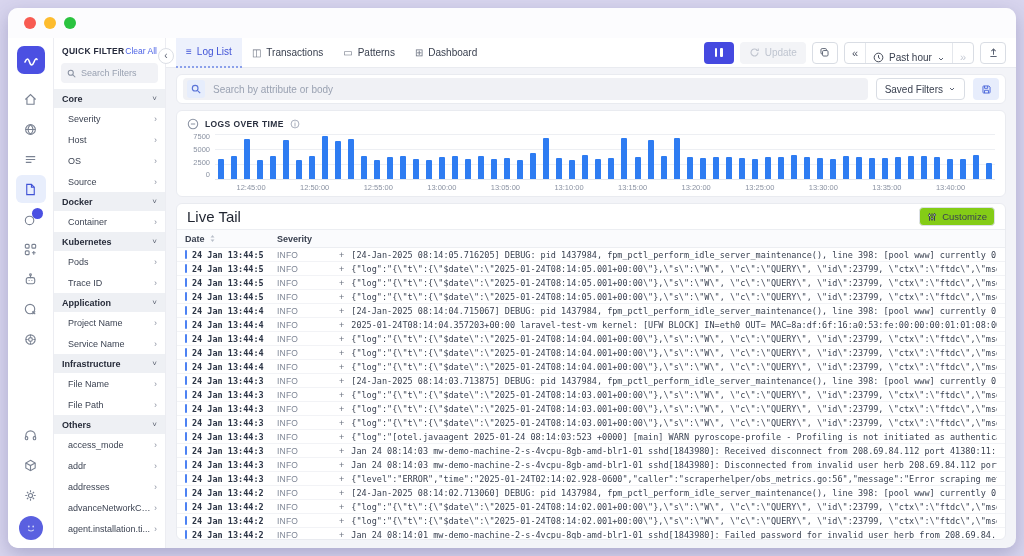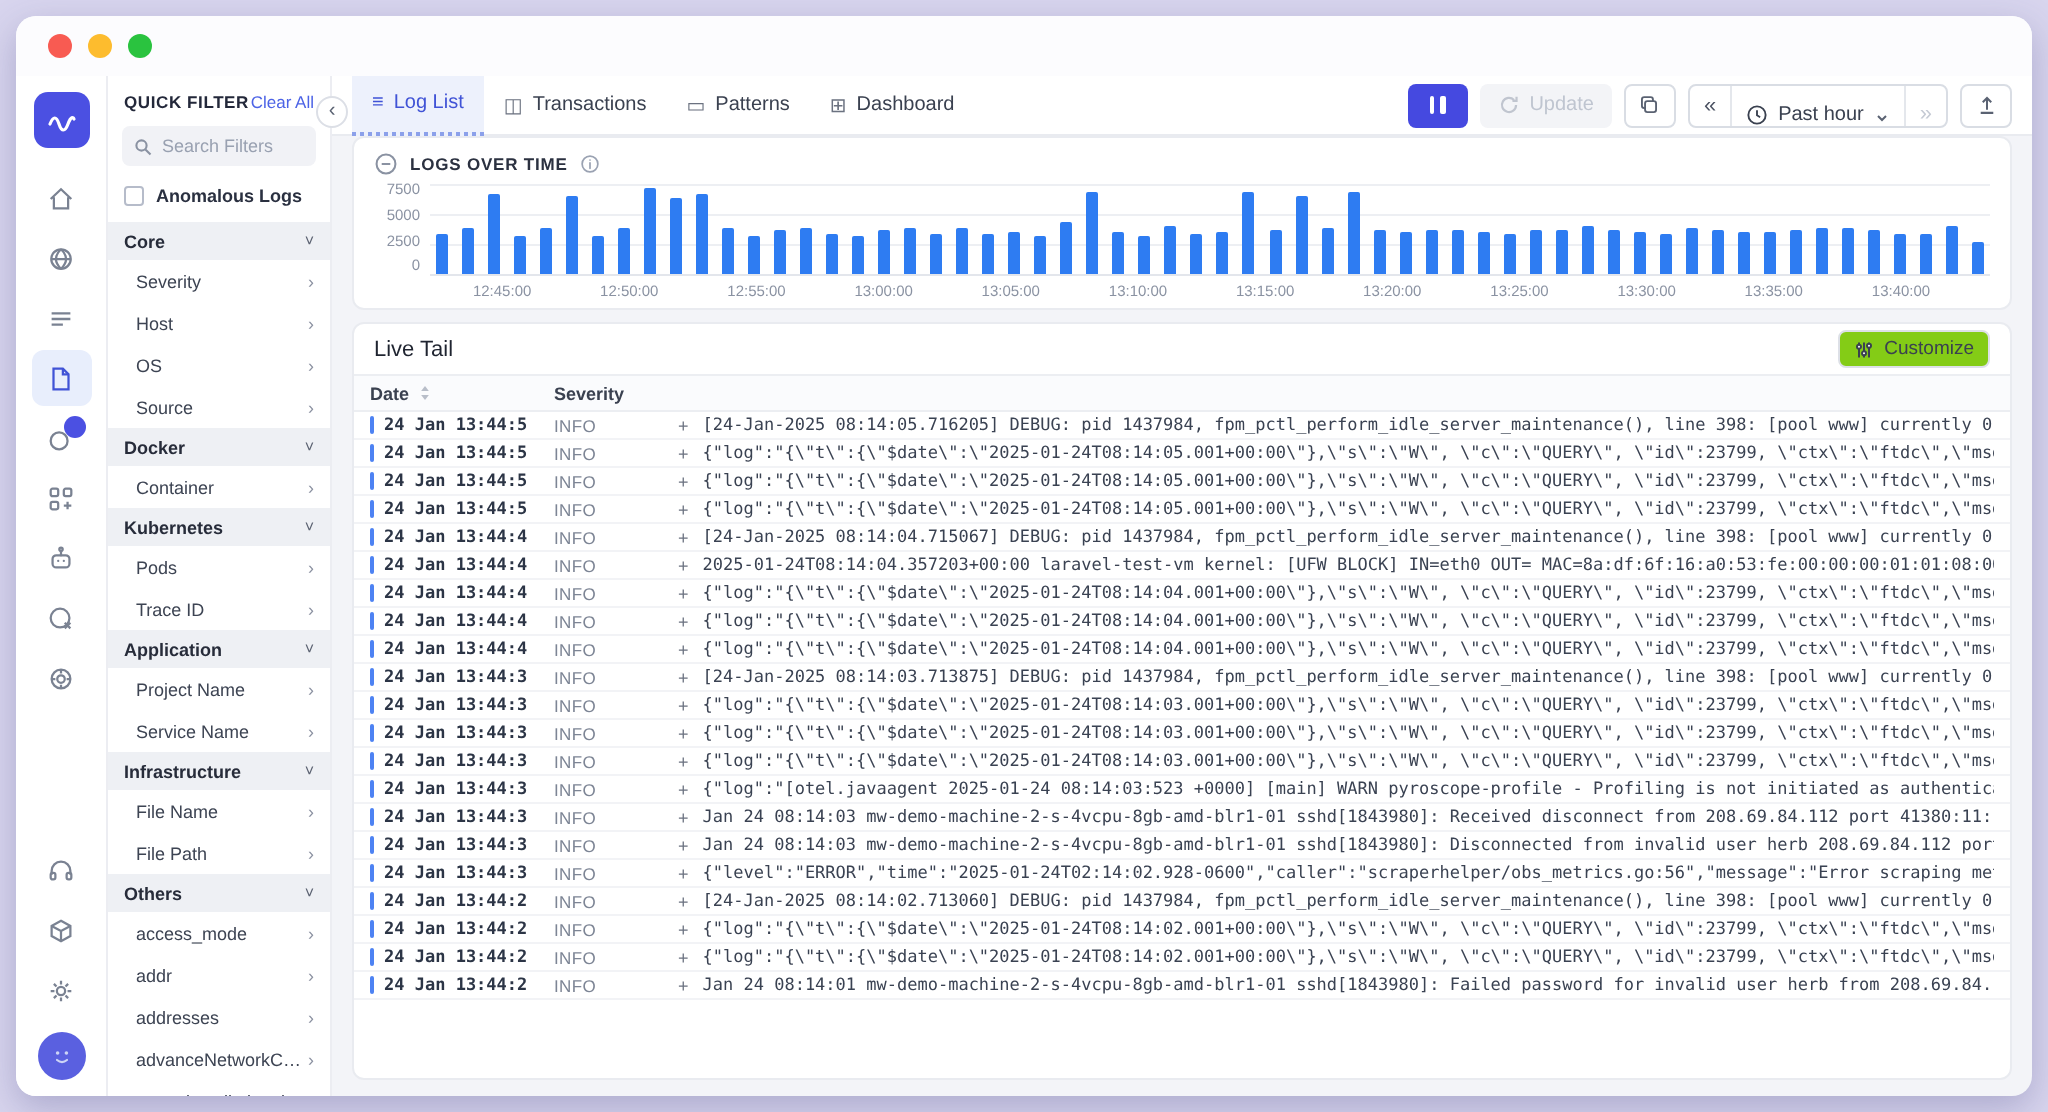--- a/index.html
+++ b/index.html
@@ -76,21 +76,21 @@
   .plot { flex:1; height:46px; position:relative;
           background:linear-gradient(to bottom,#edeff3 1px,transparent 1px); background-size:100% 15px; border-bottom:1px solid #e3e6ec; }
   .bars { position:absolute; inset:0; display:flex; align-items:flex-end; justify-content:space-between; padding:0 3px; }
   .bar { width:6px; border-radius:1px 1px 0 0; background:#2e7cf2; }
   .xaxis { height:13px; position:relative; margin-left:45px; }
   .xaxis span { position:absolute; top:3px; transform:translateX(-50%); font-size:7.5px; color:#8a92a2; white-space:nowrap; }
 
   
   .tailcard { margin:0 10px 8px 10px; background:#fff; border:1px solid #e9ebf0; border-radius:6px; flex:1; min-height:0; display:flex; flex-direction:column; overflow:hidden; }
   .tail-head { height:25px; display:flex; justify-content:space-between; align-items:center; padding:0 10px; flex:none; }
-  .tail-title { font-size:11px; color:#1f2430; }
+  .tail-title { font-size:15px; color:#1f2430; }
   .btn-customize { height:19px; border:1px solid #dde0e7; border-radius:4px; background:#84cc16; font-size:9.5px; color:#3a4150; display:flex; align-items:center; gap:5px; padding:0 7px; }
   .thead { height:19px; background:#fafbfd; border-top:1px solid #eceef2; border-bottom:1px solid #eceef2;
            display:grid; grid-template-columns:92px 62px 1fr; align-items:center; padding:0 8px; flex:none; }
   .th { font-size:9px; font-weight:bold; color:#3a4150; display:flex; align-items:center; gap:4px; }
   .rows { flex:1; overflow:hidden; }
   .lrow { height:14px; border-bottom:1px solid #f2f3f6; display:grid; grid-template-columns:92px 62px 1fr; align-items:center; padding:0 8px; }
   .c-date { display:flex; align-items:center; gap:5px; font-family:"DejaVu Sans Mono", monospace; font-size:8.5px; color:#2c3546; white-space:nowrap;font-weight:bold; }
   .sevbar { width:2px; height:9px; background:#4d82f3; border-radius:1px; flex:none; }
   .c-sev { font-size:8.5px; color:#7d8595; letter-spacing:.2px; }
   .c-msg { display:flex; align-items:center; gap:7px; min-width:0; }
@@ -213,24 +213,20 @@
         <div class="fp-head">
           <span class="fp-title">QUICK FILTER</span>
           <span class="fp-clear">Clear All</span>
         </div>
         <div class="fp-search">
           <svg width="9" height="9" viewBox="0 0 12 12" fill="none" stroke="#8a92a2" stroke-width="1.4">
               <circle cx="5" cy="5" r="3.4"></circle>
               <path d="M7.6 7.6 11 11"></path>
             </svg>
           <span>Search Filters</span>
-        </div>
-        <div class="fp-anom">
-          <span class="fp-check"></span>
-          <span class="fp-anom-label">Anomalous Logs</span>
         </div>
         <div id="filter-sections">
             <div class="fp-sec-h">
               <span class="lbl">Core</span>
               <span class="chev">˅</span>
             </div>
             <div class="fp-item">
               <span class="lbl">Severity</span>
               <span class="chev">›</span>
             </div>
@@ -371,20 +367,45 @@
               <span class="tg-seg tg-arrow disabled">»</span>
             </div>
             <div class="btn-icon">
               <svg width="11" height="11" viewBox="0 0 14 14" fill="none" stroke="#5a6272" stroke-width="1.3">
                   <path d="M7 10V3M4.3 5.2 7 2.5l2.7 2.7M3 12h8"></path>
                 </svg>
             </div>
           </div>
         </div>
 
+        <div class="searchrow">
+          <div class="searchcard">
+            <div class="searchinput">
+              <span class="mag">
+                <svg width="10" height="10" viewBox="0 0 12 12" fill="none" stroke="#5a74d8" stroke-width="1.4">
+                    <circle cx="5" cy="5" r="3.4"></circle>
+                    <path d="M7.6 7.6 11 11"></path>
+                  </svg>
+              </span>
+              <span class="ph">Search by attribute or body</span>
+            </div>
+            <div class="btn-saved">
+              <span>Saved Filters</span>
+              <svg width="8" height="8" viewBox="0 0 12 12" fill="none" stroke="#5a6272" stroke-width="1.5">
+                  <path d="M3 4.5 6 7.5 9 4.5"></path>
+                </svg>
+            </div>
+            <div class="btn-save">
+              <svg width="11" height="11" viewBox="0 0 14 14" fill="none" stroke="#4a66da" stroke-width="1.2">
+                  <path d="M2.5 3.5A1 1 0 0 1 3.5 2.5h6.5l1.5 1.5v6.5a1 1 0 0 1-1 1h-7a1 1 0 0 1-1-1z"></path>
+                  <path d="M4.5 2.5v3h4v-3M4.5 11.5v-3.5h5v3.5"></path>
+                </svg>
+            </div>
+          </div>
+        </div>
 
         <div class="chartcard">
           <div class="chart-head">
             <svg width="12" height="12" viewBox="0 0 14 14" fill="none" stroke="#8a92a2" stroke-width="1.2">
                 <circle cx="7" cy="7" r="5.5"></circle>
                 <path d="M4.5 7h5"></path>
               </svg>
             <span class="chart-title">LOGS OVER TIME</span>
             <svg width="10" height="10" viewBox="0 0 14 14" fill="none" stroke="#9aa2b2" stroke-width="1.2">
                 <circle cx="7" cy="7" r="5.5"></circle>

